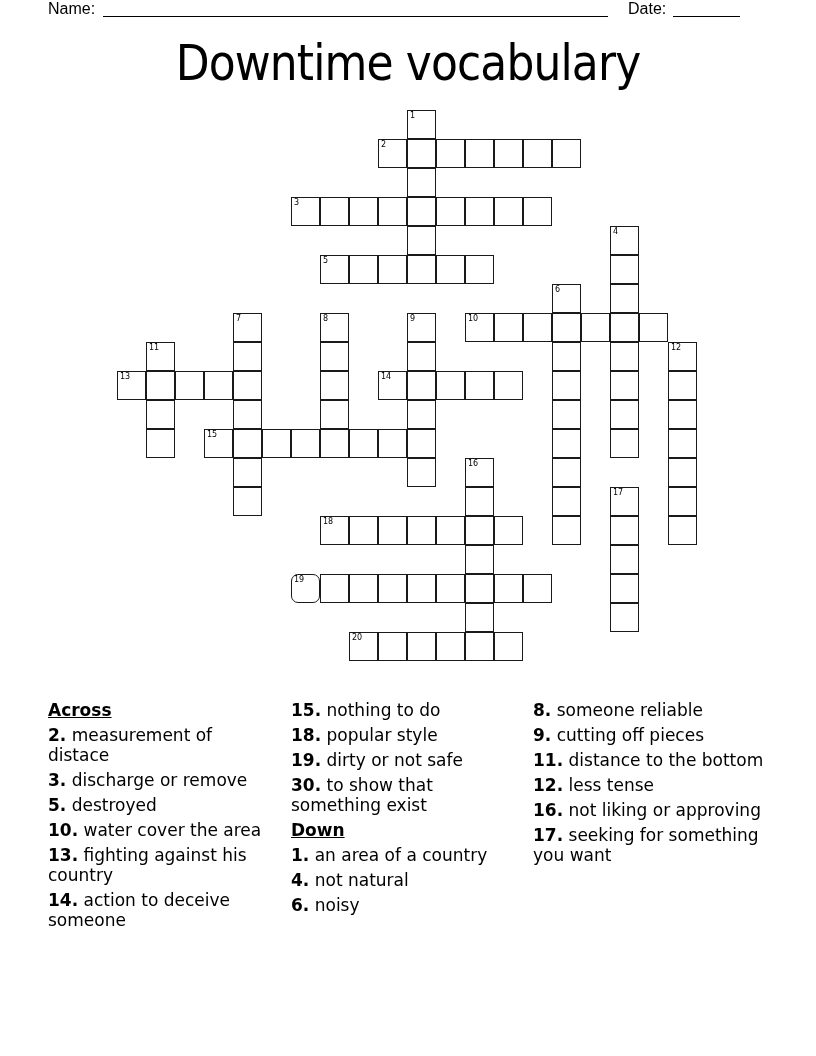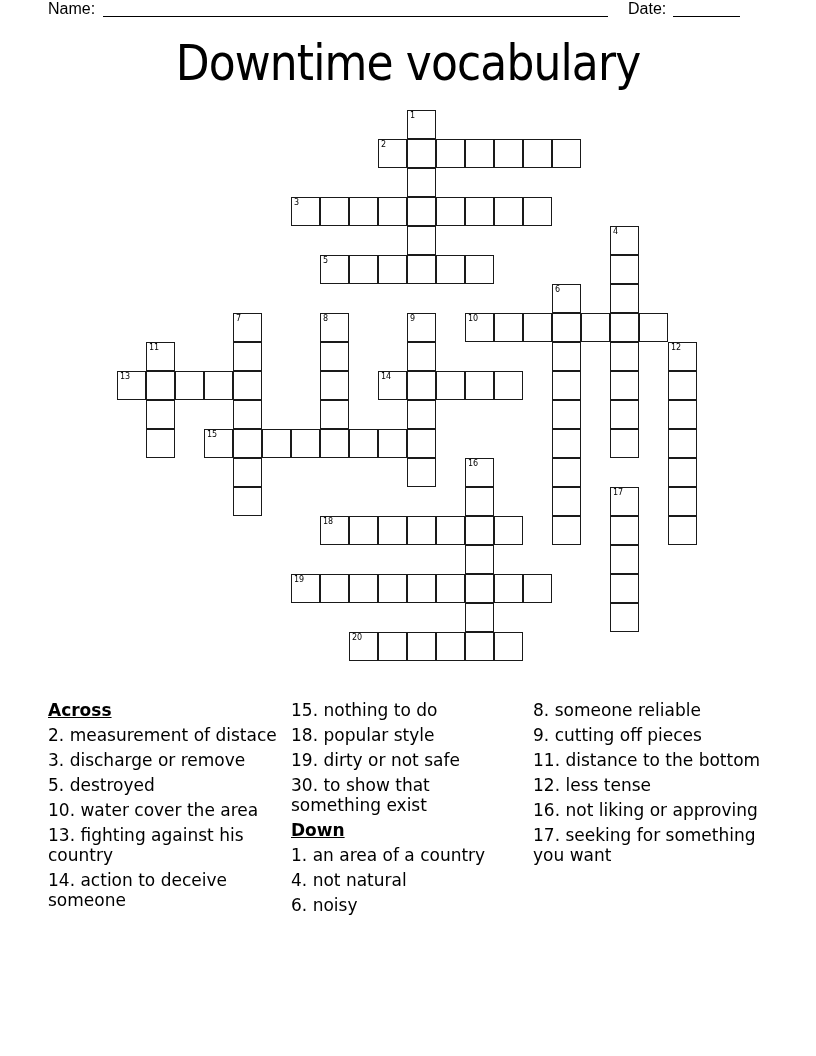--- a/index.html
+++ b/index.html
@@ -84,21 +84,21 @@
     .clues.col2 { left: 291px; width: 230px; }
     .clues.col3 { left: 533px; width: 240px; }
     .clue-heading {
       font-weight: bold;
       text-decoration: underline;
       margin-bottom: 5px;
     }
     .clue {
       margin-bottom: 5px;
     }
-    .clue .clue-num { font-weight: normal; }
+    .clue .clue-num { font-weight: bold; }
   </style>
 </head>
 <body>
 
 <div class="header-line">
   <span class="name-label">Name:</span>
   <span class="name-blank"></span>
   <span class="date-label">Date:</span>
   <span class="date-blank"></span>
 </div>
@@ -241,21 +241,21 @@
     <div class="cell" style="left: 610px; top: 574px;"></div>
     <div class="cell" style="left: 610px; top: 603px;"></div>
     <div class="cell" style="left: 320px; top: 516px;">
       <span class="num">18</span>
     </div>
     <div class="cell" style="left: 349px; top: 516px;"></div>
     <div class="cell" style="left: 378px; top: 516px;"></div>
     <div class="cell" style="left: 407px; top: 516px;"></div>
     <div class="cell" style="left: 436px; top: 516px;"></div>
     <div class="cell" style="left: 494px; top: 516px;"></div>
-    <div class="cell" style="left: 291px; top: 574px;">
+    <div class="cell" style="left: 291px; top: 574px; border-radius: 7px;">
       <span class="num">19</span>
     </div>
     <div class="cell" style="left: 320px; top: 574px;"></div>
     <div class="cell" style="left: 349px; top: 574px;"></div>
     <div class="cell" style="left: 378px; top: 574px;"></div>
     <div class="cell" style="left: 407px; top: 574px;"></div>
     <div class="cell" style="left: 436px; top: 574px;"></div>
     <div class="cell" style="left: 494px; top: 574px;"></div>
     <div class="cell" style="left: 523px; top: 574px;"></div>
     <div class="cell" style="left: 349px; top: 632px;">

